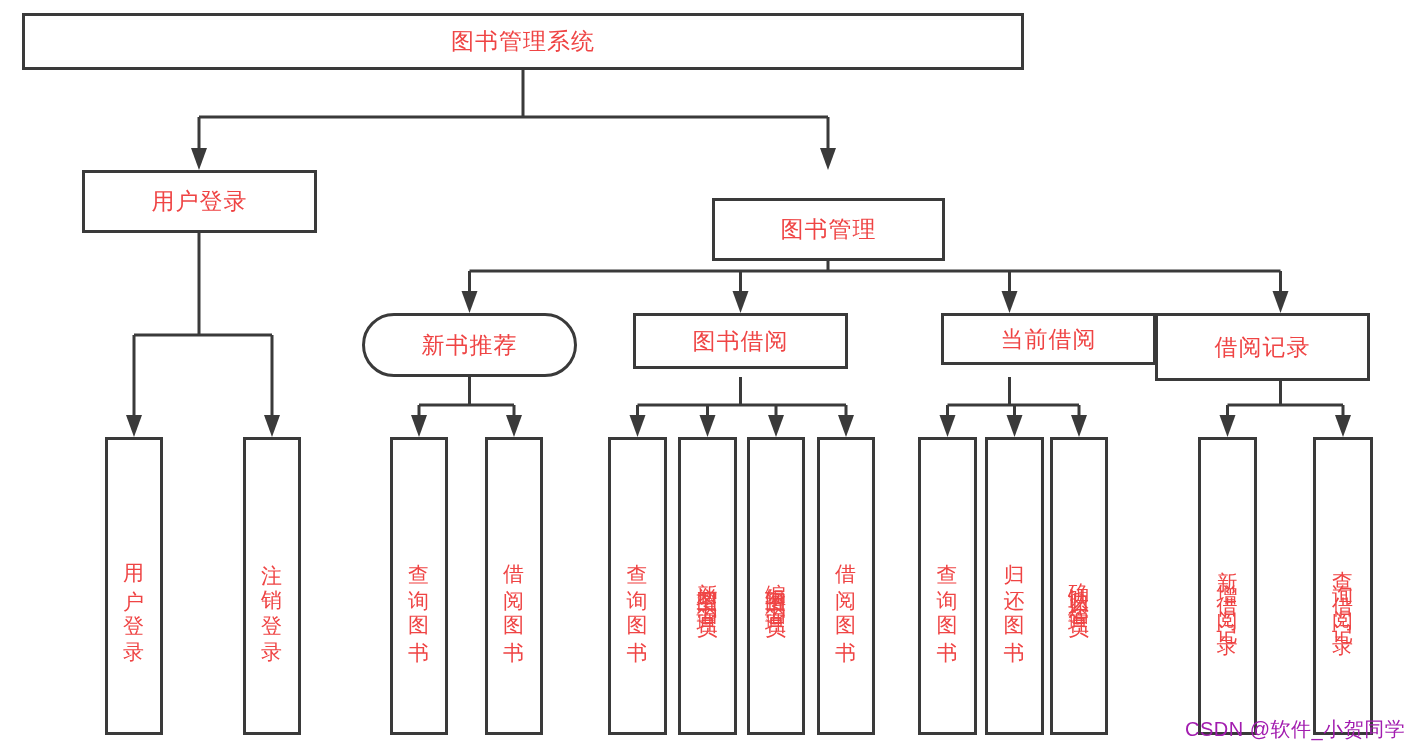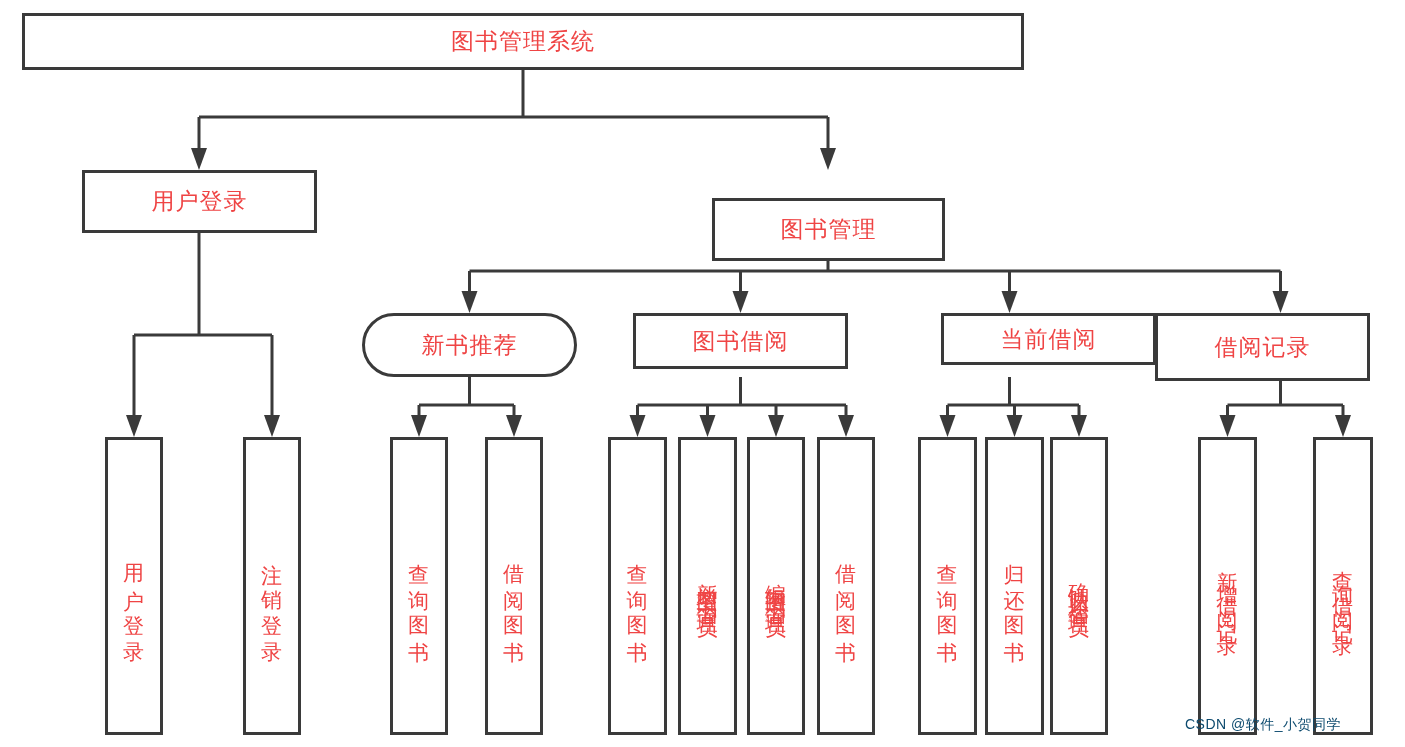--- a/index.html
+++ b/index.html
@@ -59,22 +59,22 @@
   .n-lf-7  { left: 817px; }
   .n-lf-8  { left: 918px; width: 59px; }
   .n-lf-9  { left: 985px; width: 59px; }
   .n-lf-10 { left: 1050px; }
   .n-lf-11 { left: 1198px; width: 59px; }
   .n-lf-12 { left: 1313px; width: 60px; }
   .watermark {
     position: absolute;
     left: 1185px;
     top: 716px;
-    font-size: 14px;
-    color: #0c4a6e;
+    font-size: 20px;
+    color: #a21caf;
     white-space: nowrap;
     letter-spacing: 0.5px;
   }
 </style>
 </head>
 <body>
 
 <div id="canvas">
 
   <svg id="wires" viewBox="0 0 1405 747" xmlns="http://www.w3.org/2000/svg">

